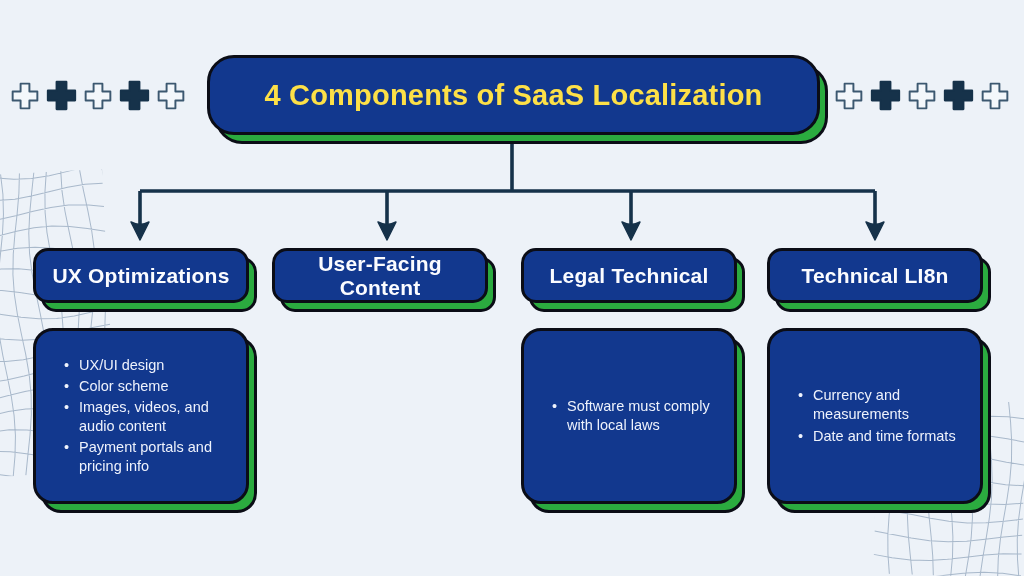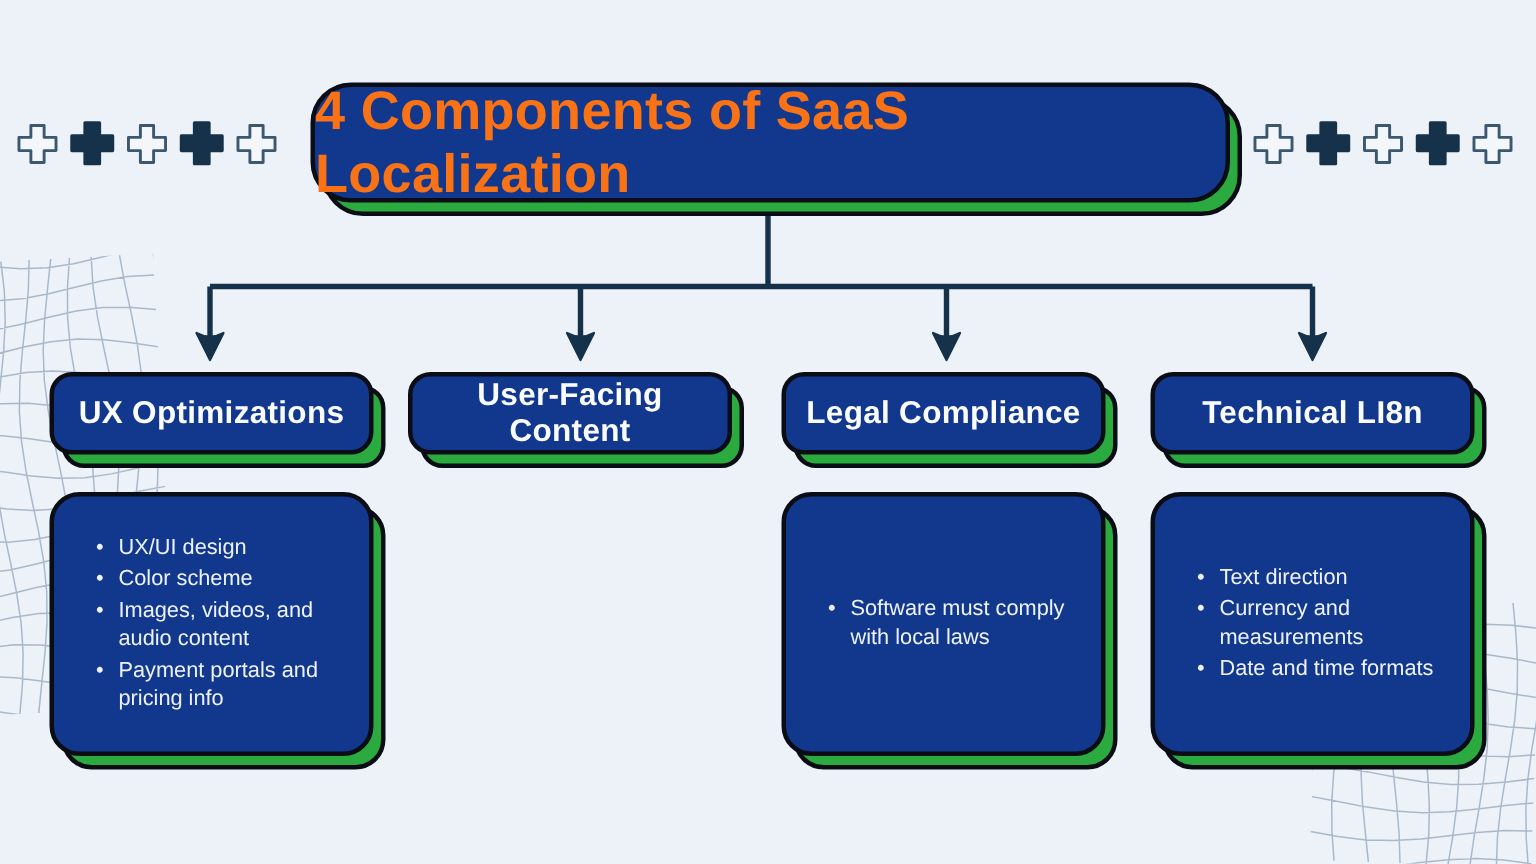--- a/index.html
+++ b/index.html
@@ -30,21 +30,21 @@
   .plus-f{width:33px;height:33px;fill:var(--navy);stroke:var(--navy);stroke-width:2.2}
   
   .connector{position:absolute;left:0;top:0;width:1024px;height:576px;z-index:1;pointer-events:none}
   .cline{fill:none;stroke:var(--navy);stroke-width:3.6}
   .chead{fill:var(--navy);stroke:var(--navy);stroke-width:1.5;stroke-linejoin:round}
   
   .sbox{position:absolute;z-index:2}
   .sbox .shadow{position:absolute;inset:0;border-radius:inherit;background:var(--green);border:3px solid var(--ink);transform:translate(8px,9px)}
   .sbox .face{position:absolute;inset:0;border-radius:inherit;background:var(--blue);border:3px solid var(--ink);display:flex;align-items:center;justify-content:center}
   .title-box{left:207px;top:55px;width:613px;height:80px;border-radius:27px}
-  .title-box h1{margin:0;font-size:36px;font-weight:700;letter-spacing:.2px;color:#f97316;text-align:left}
+  .title-box h1{margin:0;font-size:29px;font-weight:700;letter-spacing:.2px;color:#fde047;text-align:left}
   .col{position:absolute;top:0;width:216px;height:576px}
   .c1{left:33px}.c2{left:272px}.c3{left:521px}.c4{left:767px}
   .hbox{position:absolute;top:248px;left:0;width:100%;height:55px;border-radius:15px}
   .hbox .label{font-size:21px;font-weight:700;color:#fbfcff;text-align:center;letter-spacing:.2px}
   .cbox{position:absolute;top:328px;left:0;width:100%;height:176px;border-radius:20px}
   .cbox ul{margin:0;padding:0 12px 0 28px;list-style:none;width:100%}
   .cbox li{position:relative;padding-left:15px;margin:2px 0;font-size:14.5px;font-weight:400;line-height:1.32;color:var(--txt)}
   .cbox li::before{content:"\2022";position:absolute;left:0;top:0}
 </style>
 </head>
@@ -141,21 +141,21 @@
     <div class="face">
         <span class="label">User-Facing Content</span>
       </div>
   </div>
 </div>
 
 <div class="col c3">
   <div class="sbox hbox">
     <div class="shadow"></div>
     <div class="face">
-        <span class="label">Legal Compliance</span>
+        <span class="label">Legal Technical</span>
       </div>
   </div>
   <div class="sbox cbox">
     <div class="shadow"></div>
     <div class="face">
       <ul>
         <li>Software must comply with local laws</li>
       </ul>
     </div>
   </div>
@@ -165,19 +165,18 @@
   <div class="sbox hbox">
     <div class="shadow"></div>
     <div class="face">
         <span class="label">Technical LI8n</span>
       </div>
   </div>
   <div class="sbox cbox">
     <div class="shadow"></div>
     <div class="face">
       <ul>
-        <li>Text direction</li>
         <li>Currency and measurements</li>
         <li>Date and time formats</li>
       </ul>
     </div>
   </div>
 </div>
 
 </body></html>

